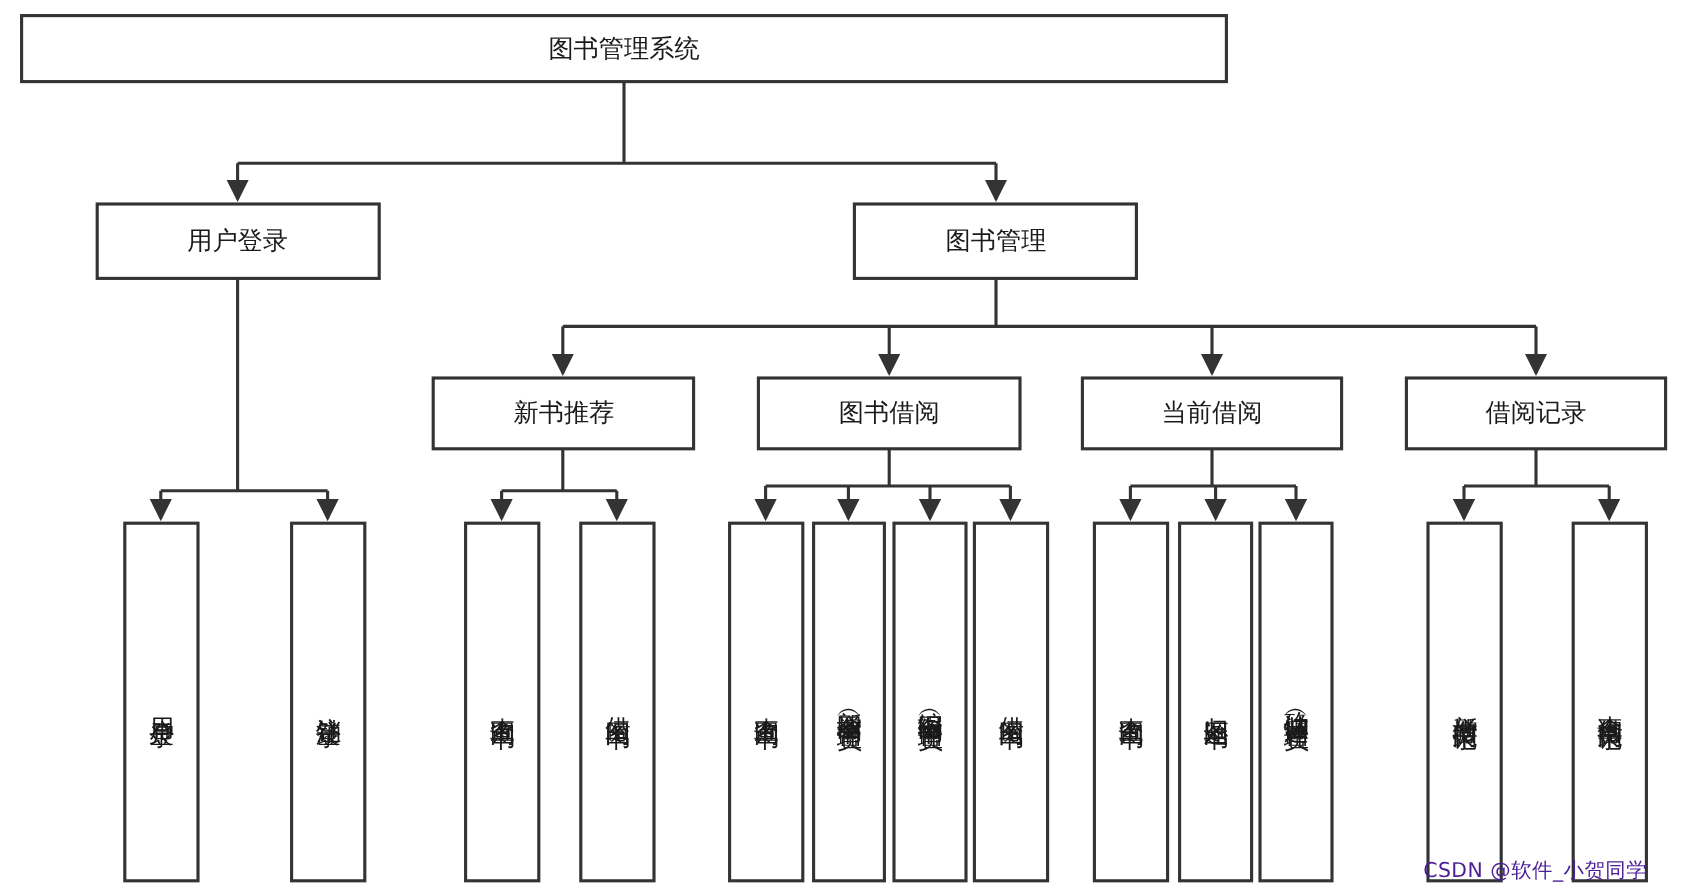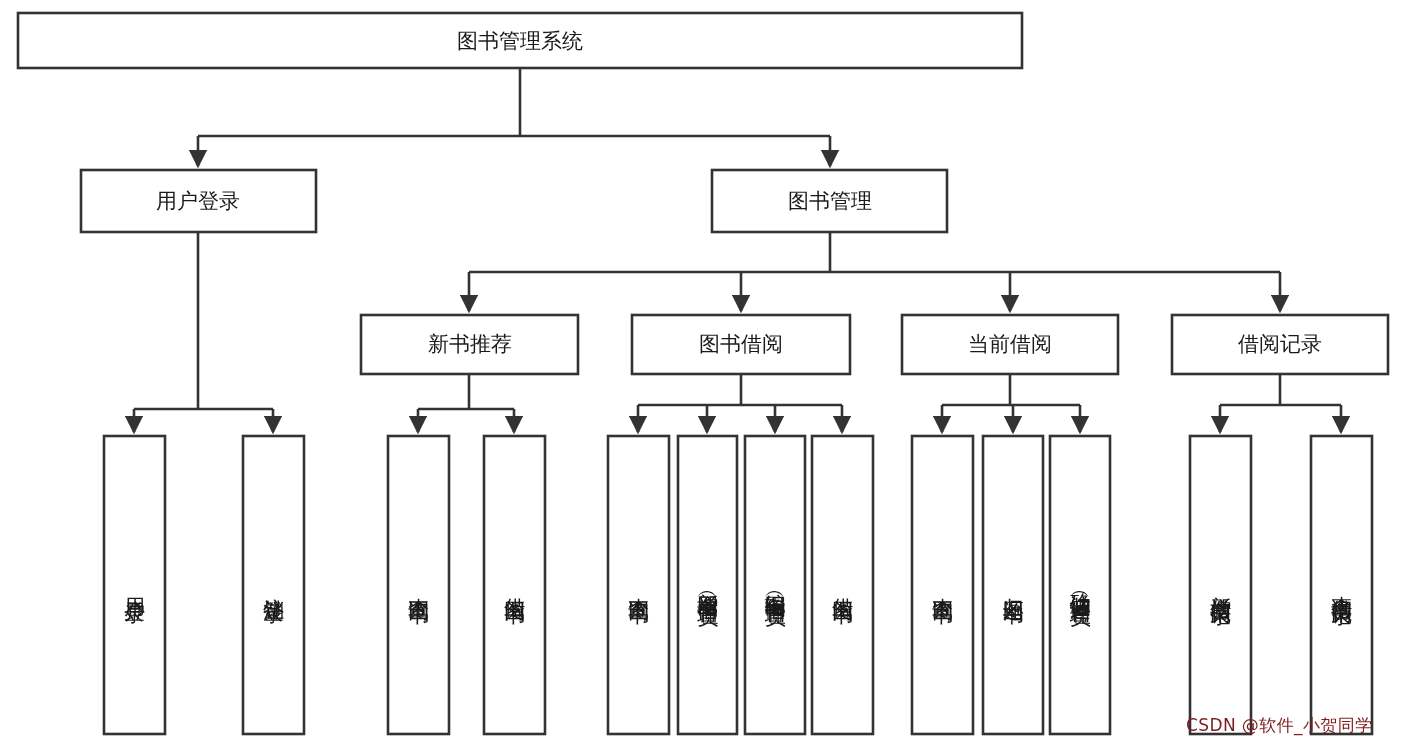--- a/index.html
+++ b/index.html
@@ -67,21 +67,21 @@
     justify-content: center;
     white-space: nowrap;
     pointer-events: none;
   }
   .watermark {
     position: absolute;
     left: 1186px;
     top: 714px;
     font-family: "DejaVu Sans", "Liberation Sans", sans-serif;
     font-size: 17px;
-    color: #7f1d1d;
+    color: #4c1d95;
     white-space: nowrap;
     letter-spacing: 0.4px;
   }
 </style>
 </head>
 <body>
 
 <div id="diagram-root">
 
   <svg id="diagram-svg" viewBox="0 0 1405 747">

